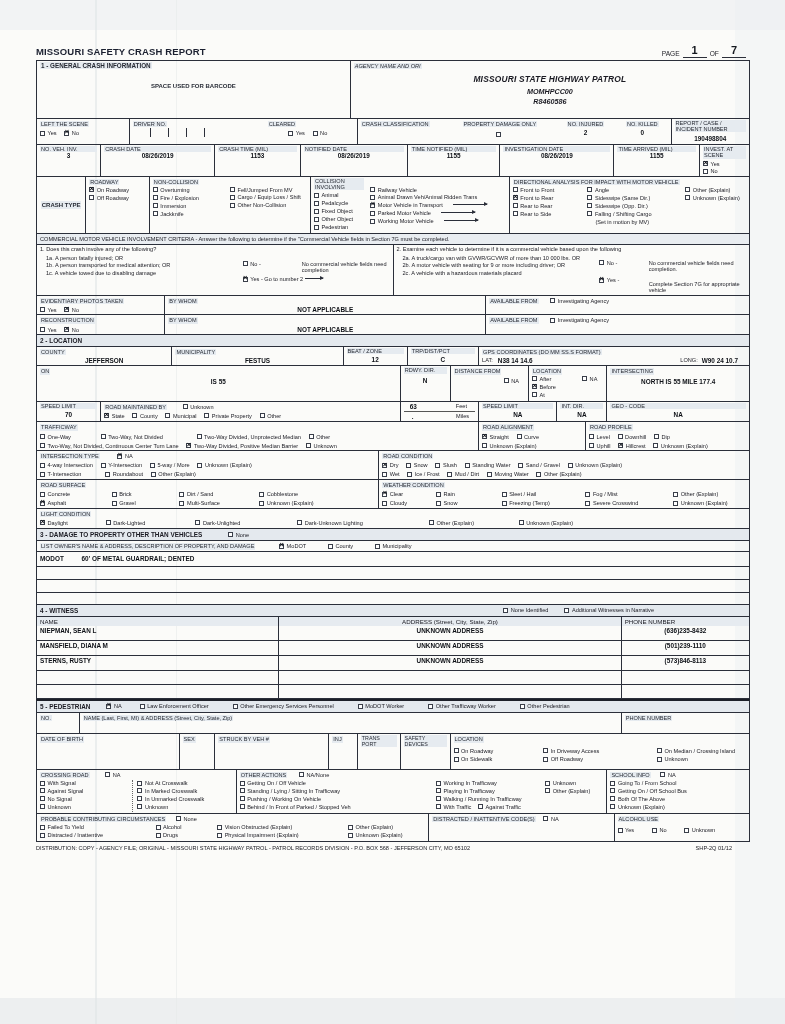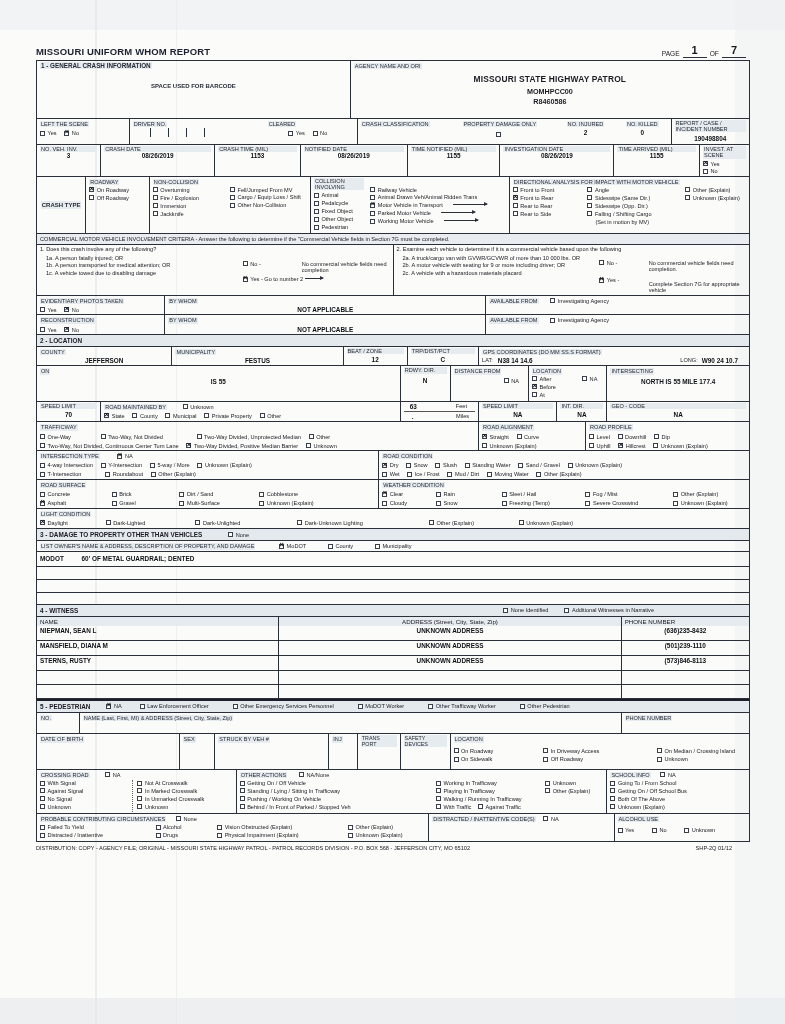--- a/index.html
+++ b/index.html
@@ -77,37 +77,37 @@
 <div class="page">
   <div class="scanline sc3"></div>
   <div class="scanline sc4"></div>
   <div class="scanline sc1"></div>
   <div class="scanline sc2"></div>
   <div class="scanline sc5"></div>
 
   <div class="form">
 
     <div class="titlerow">
-      <div class="maintitle">MISSOURI UNIFORM WHOM REPORT</div>
+      <div class="maintitle">MISSOURI SAFETY CRASH REPORT</div>
       <div class="pagewrap">
         <span>PAGE</span>
         <span class="pagenum">1</span>
         <span>OF</span>
         <span class="pagenum">7</span>
       </div>
     </div>
 
     <table class="tbl b">
       <tbody>
           <tr>
         <td class="cell br" style="width:44%;height:58px;vertical-align:top;">
           <div class="lbl" style="font-weight:bold;font-size:6.3px;">1 - GENERAL CRASH INFORMATION</div>
           <div style="text-align:center;padding-top:14px;font-size:6px;font-weight:bold;color:#2a2e38;">SPACE USED FOR BARCODE</div>
         </td>
-        <td class="cell" style="vertical-align:top;">
+        <td class="cell" style="vertical-align:top;font-style:italic;">
           <div class="lbl">AGENCY NAME AND ORI</div>
           <div class="hdrcenter" style="padding-top:6px;">
             <div class="agency">MISSOURI STATE HIGHWAY PATROL</div>
             <div class="agency2" style="padding-top:3px;">MOMHPCC00</div>
             <div class="agency2" style="padding-top:2px;">R8460586</div>
           </div>
         </td>
       </tr>
     </tbody>
       </table>

